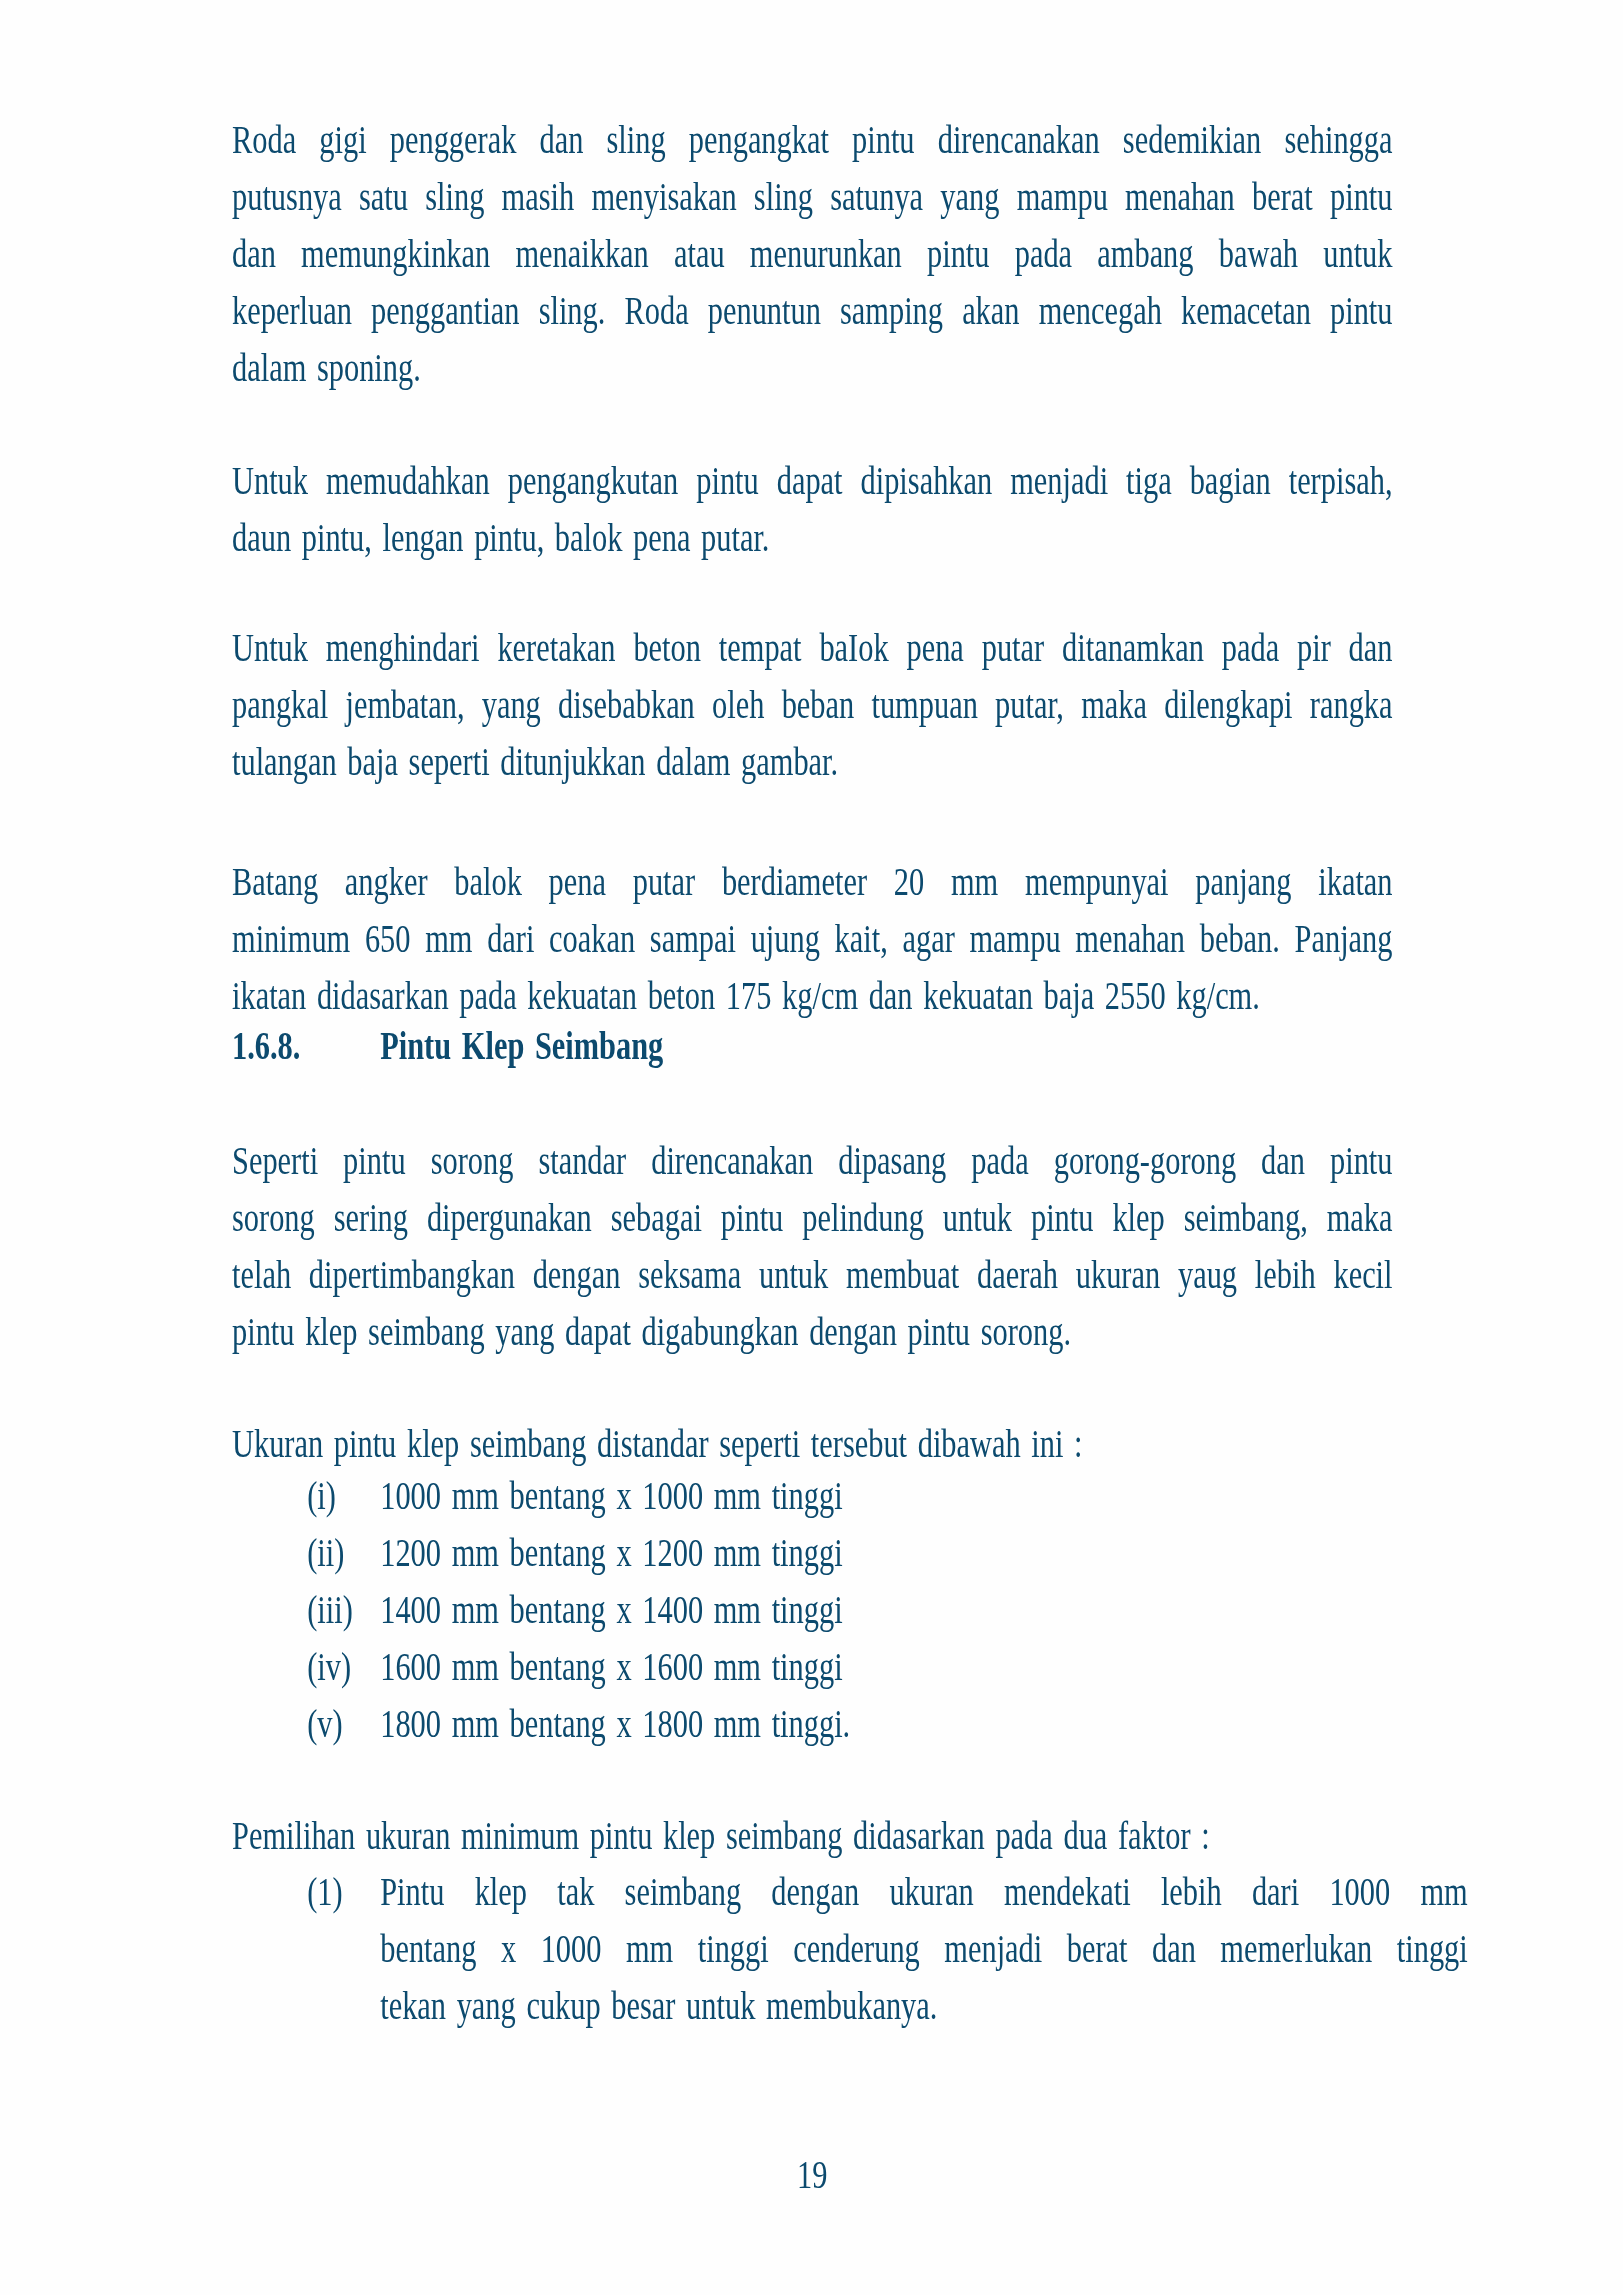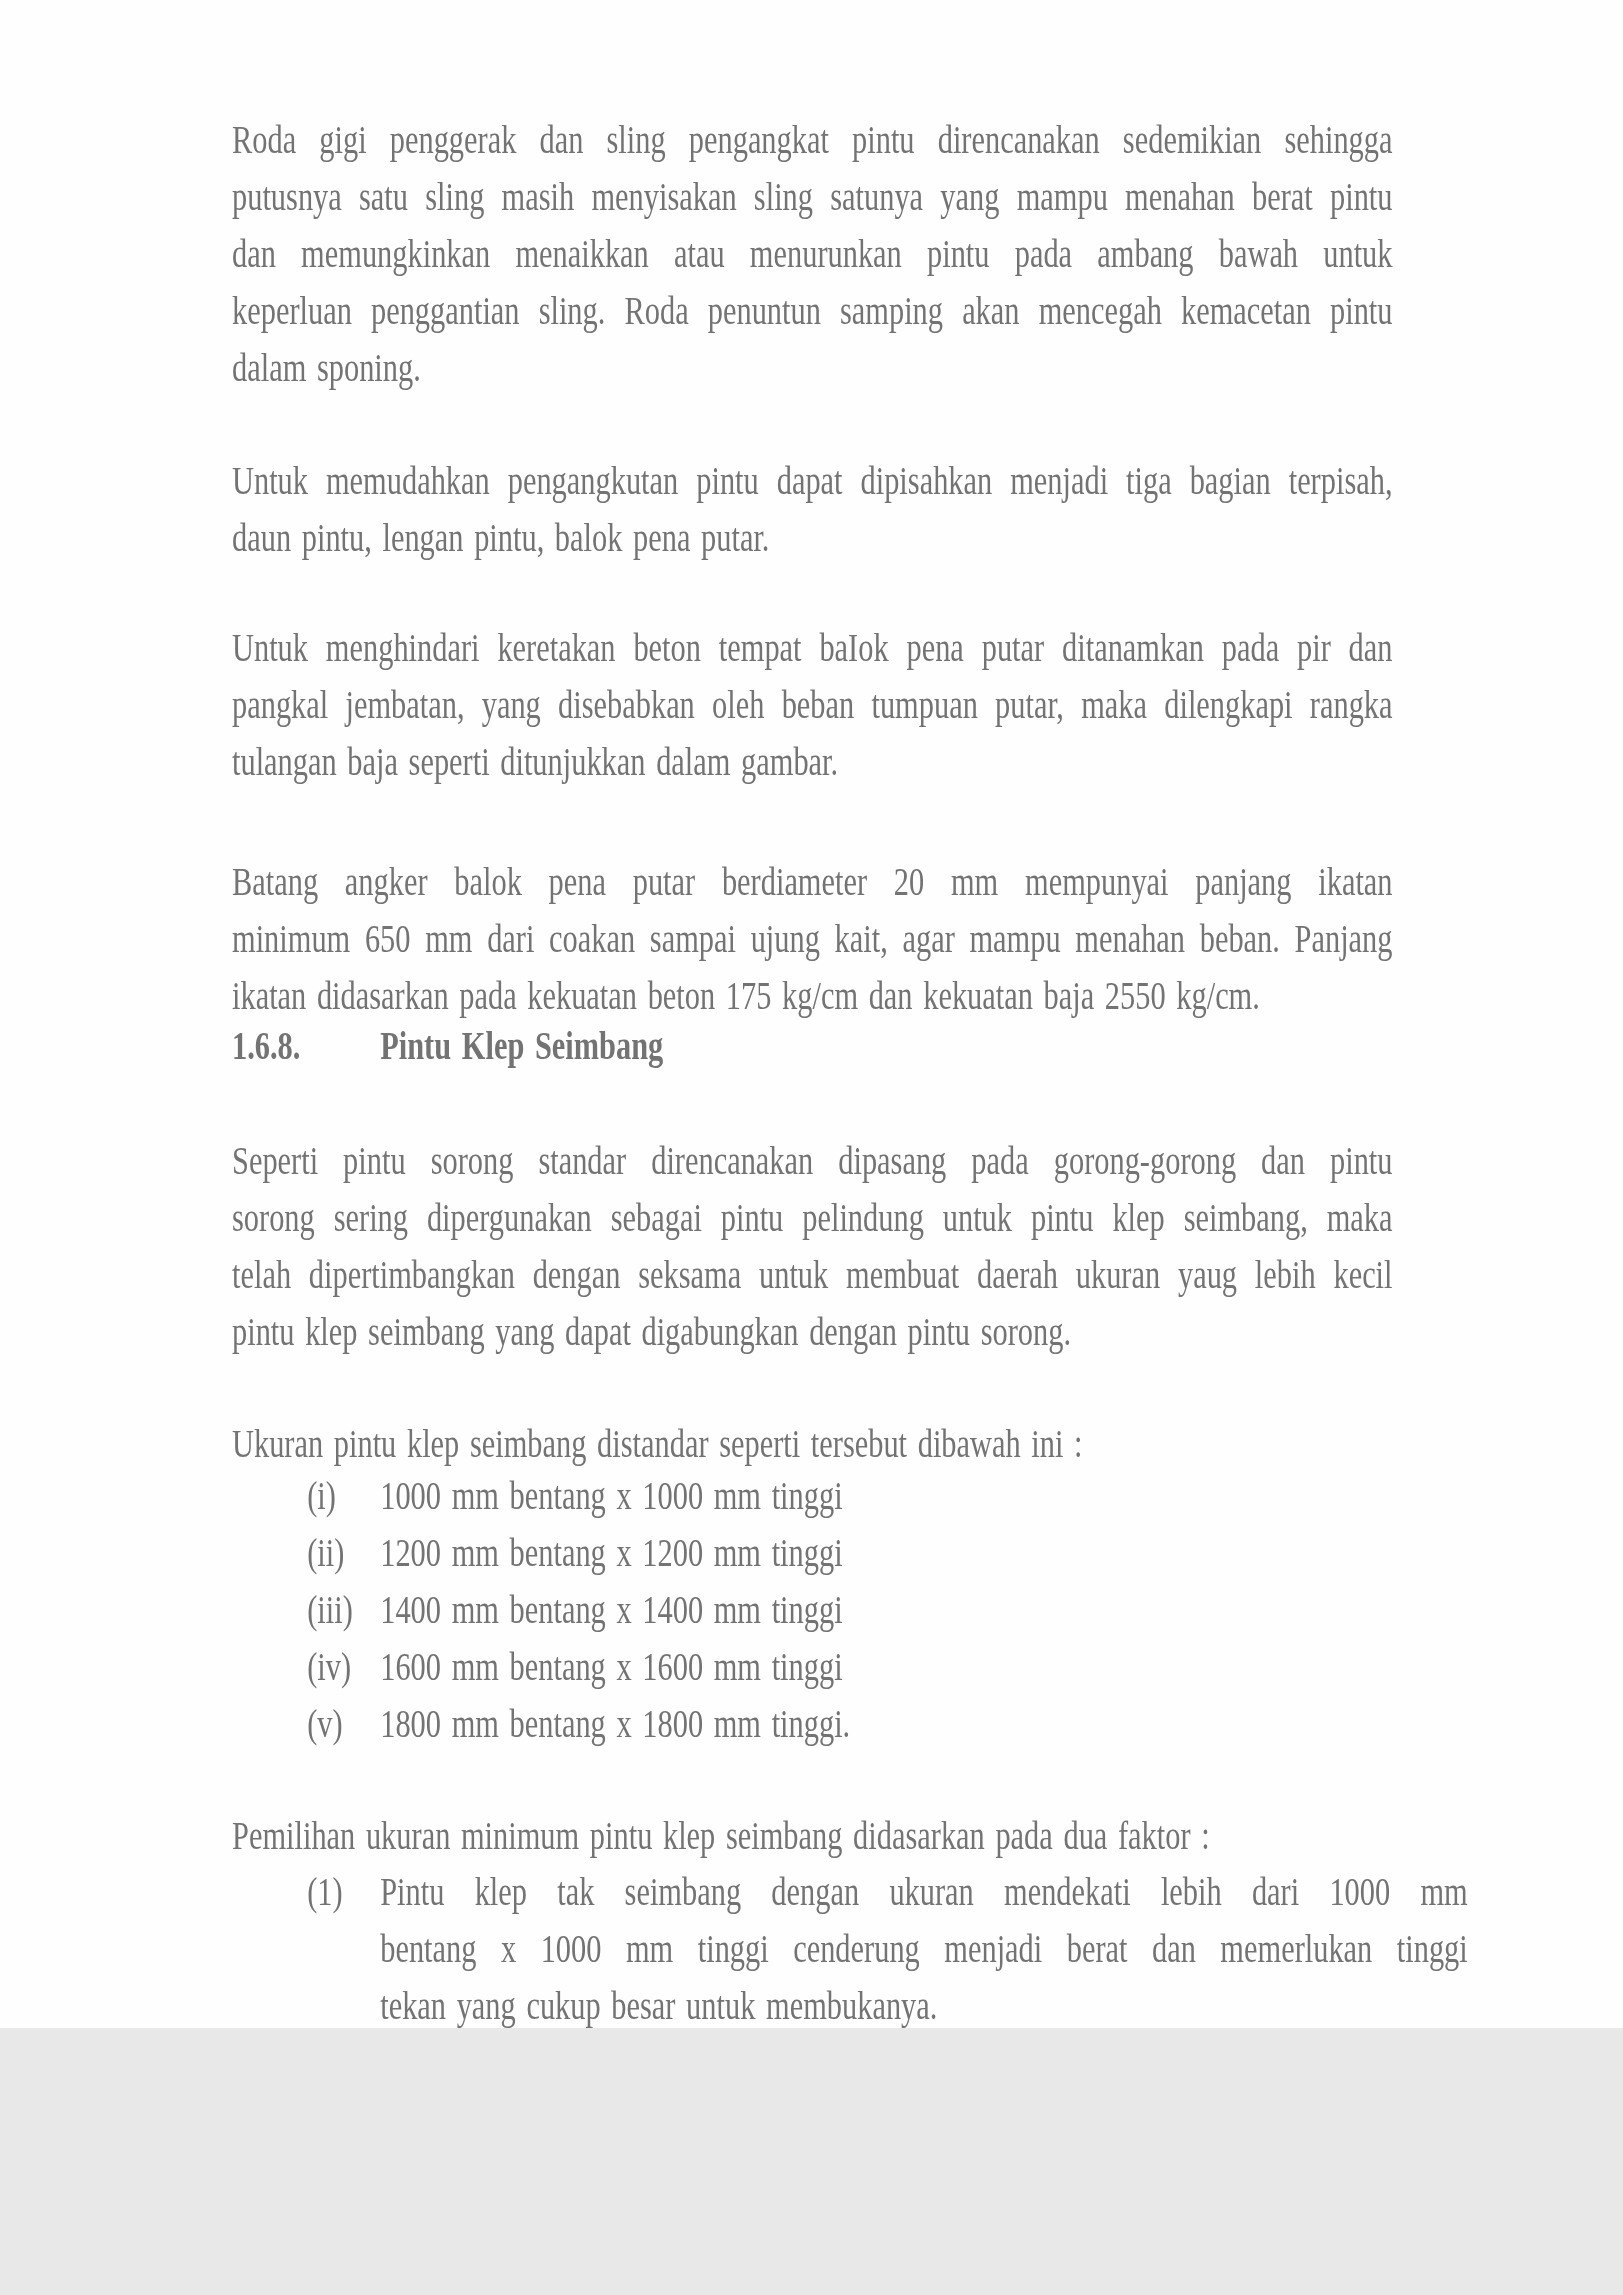--- a/index.html
+++ b/index.html
@@ -1,23 +1,23 @@
 <!DOCTYPE html>
 <html style="font-size:12.7px"><head>
 <meta charset="utf-8">
 <style>
   html, body { margin: 0; padding: 0; background: #e8e8e8; }
   .page {
     position: relative;
     width: 1623px;
-    height: 2028px;
+    height: 2295px;
     background: #fefefe;
     overflow: hidden;
     font-family: "Liberation Serif", "DejaVu Serif", serif;
-    color: #737373;
+    color: #0c4a6e;
   }
   
   .content {
     position: absolute;
     left: 232px;
     top: 0;
     width: 1527px;
     transform: scaleX(0.76);
     transform-origin: 0 0;
     font-size: 40px;

